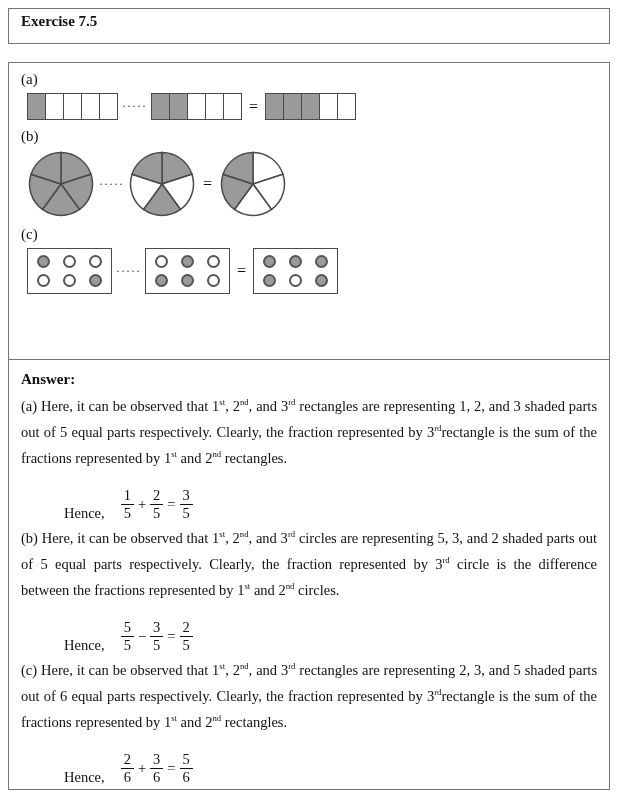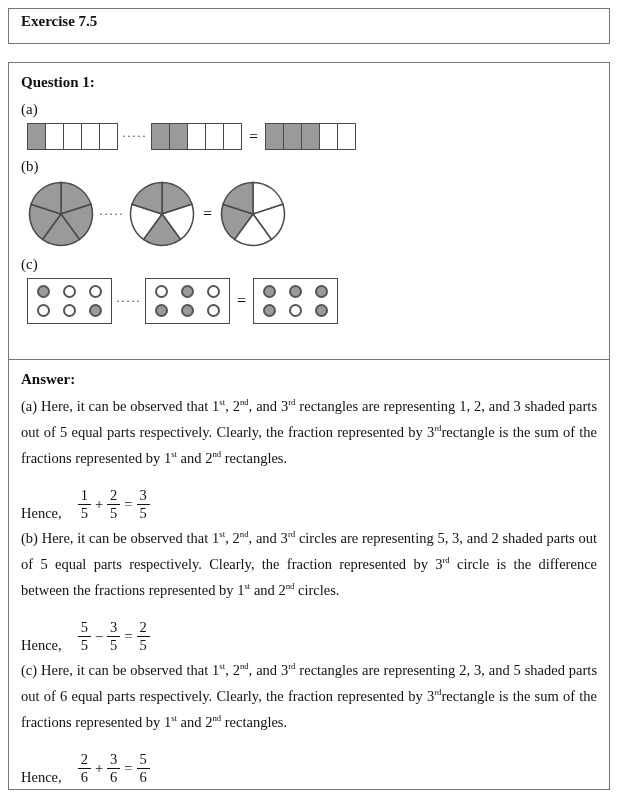--- a/index.html
+++ b/index.html
@@ -32,37 +32,36 @@
 
   .dotbox{border:1px solid #4a4a4a;padding:6px 9px;display:grid;
     grid-template-columns:repeat(3,13px);gap:6px 13px;background:#fff;}
   .dot{width:13px;height:13px;border-radius:50%;border:2px solid #555;background:#fff;box-sizing:border-box;}
   .dot.shaded{background:#9a9a9a;}
 
   .ans{font-size:14.5px;line-height:26px;text-align:justify;margin:3px 0 0 0;}
   .ans sup{font-size:0.6em;line-height:0;vertical-align:super;}
 
   .hence{display:flex;align-items:flex-end;margin:5px 0 3px 0;height:46px;}
-  .hence-label{font-size:14.5px;line-height:18px;}
+  .hence-label{font-size:14.5px;line-height:18px;margin-left:43px;}
   .eq{display:inline-flex;align-items:center;margin-left:16px;}
   .frac{display:inline-flex;flex-direction:column;align-items:center;font-size:14.5px;line-height:17px;}
   .frac .num{padding:0 3px;}
   .frac .den{border-top:1px solid #111;padding:0 3px;}
   .op{font-size:14.5px;margin:0 4px;}
 </style>
 </head>
 <body>
 
 <div class="box" id="exercise-box">
   <span class="h">Exercise 7.5</span>
 </div>
 
 <div class="box" id="main-box">
   <div class="section" id="question-section">
-    <p class="h q-heading">Question 1:</p>
 
     <p class="part-label">(a)</p>
     <div class="figure-row" id="bars-row">
         <div class="bar">
           <span class="cell shaded"></span>
           <span class="cell"></span>
           <span class="cell"></span>
           <span class="cell"></span>
           <span class="cell"></span>
         </div>

